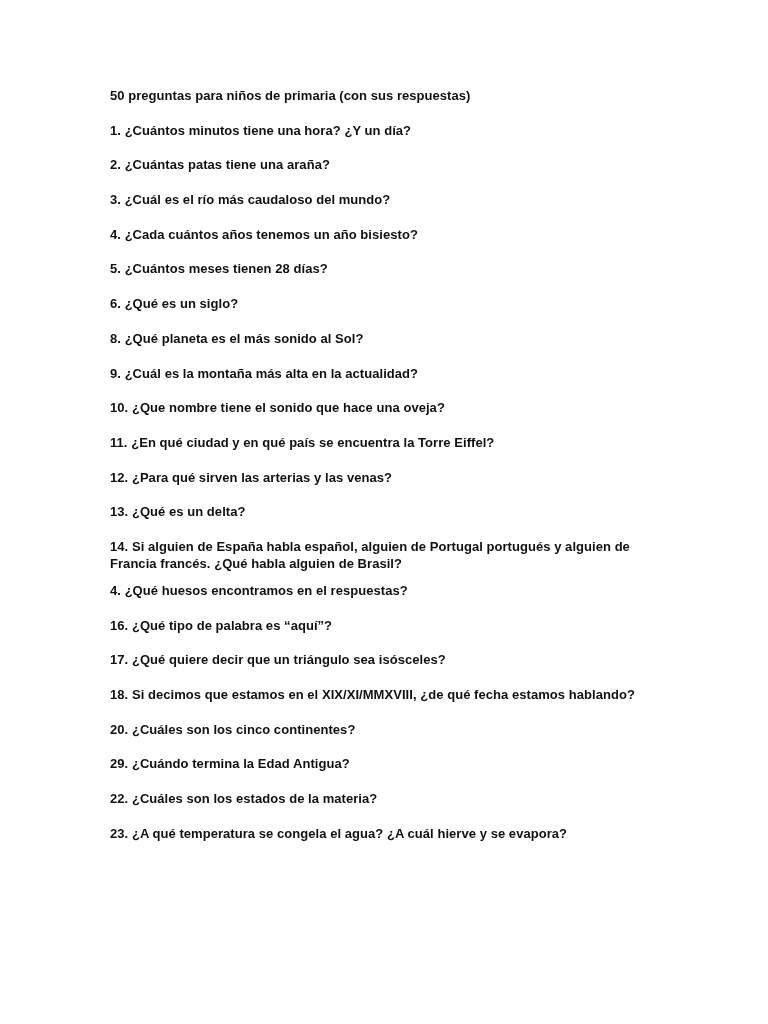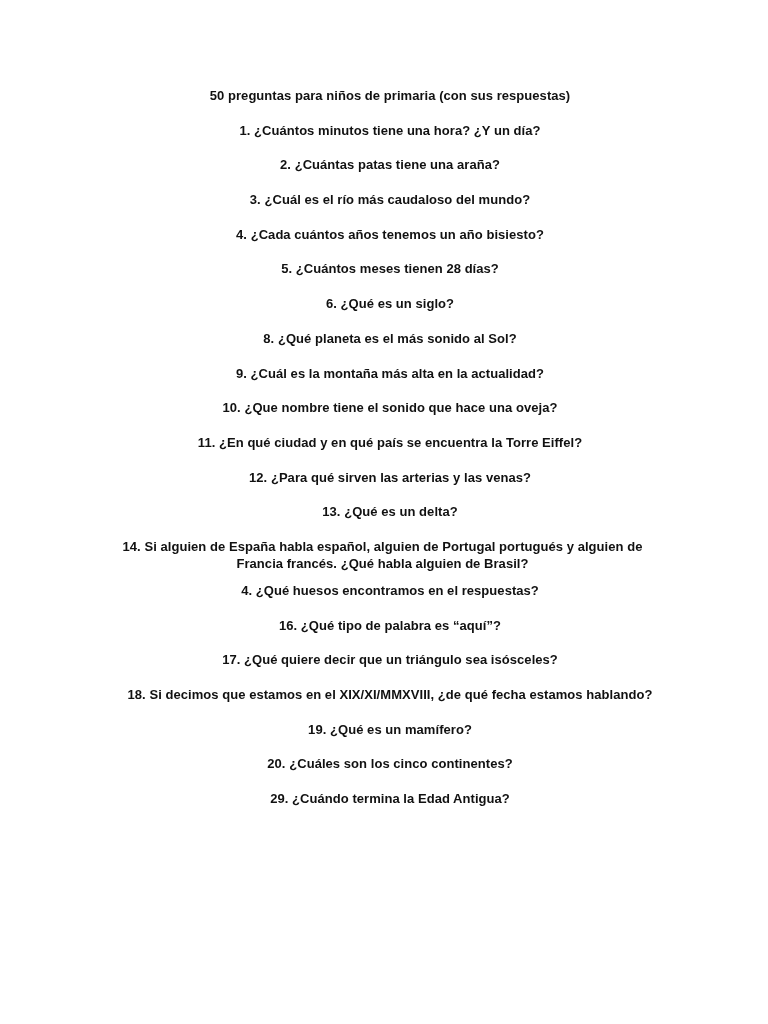--- a/index.html
+++ b/index.html
@@ -13,21 +13,20 @@
       position: relative;
       overflow: hidden;
       font-family: "Liberation Sans", "DejaVu Sans", sans-serif;
       color: #111111;
     }
     .page {
       position: absolute;
       left: 110px;
       top: 87px;
       width: 560px;
-      text-align: center;
     }
     .line {
       font-weight: bold;
       font-size: 13px;
       line-height: 17px;
       margin: 0 0 17.7px 0;
       letter-spacing: 0.05px;
       white-space: normal;
     }
     .title {
@@ -56,16 +55,17 @@
   <p class="line"><span>9.</span> <span>¿Cuál es la montaña más alta en la actualidad?</span></p>
   <p class="line"><span>10.</span> <span>¿Que nombre tiene el sonido que hace una oveja?</span></p>
   <p class="line"><span>11.</span> <span>¿En qué ciudad y en qué país se encuentra la Torre Eiffel?</span></p>
   <p class="line"><span>12.</span> <span>¿Para qué sirven las arterias y las venas?</span></p>
   <p class="line"><span>13.</span> <span>¿Qué es un delta?</span></p>
   <p class="line item-wrap item-14"><span>14.</span> <span>Si alguien de España habla español, alguien de Portugal portugués y alguien de Francia francés. ¿Qué habla alguien de Brasil?</span></p>
   <p class="line"><span>4.</span> <span>¿Qué huesos encontramos en el respuestas?</span></p>
   <p class="line"><span>16.</span> <span>¿Qué tipo de palabra es “aquí”?</span></p>
   <p class="line"><span>17.</span> <span>¿Qué quiere decir que un triángulo sea isósceles?</span></p>
   <p class="line"><span>18.</span> <span>Si decimos que estamos en el XIX/XI/MMXVIII, ¿de qué fecha estamos hablando?</span></p>
-  <p class="line"><span>19.</span> <span>¿Qué es un mamífero?</span></p>
   <p class="line"><span>20.</span> <span>¿Cuáles son los cinco continentes?</span></p>
   <p class="line"><span>29.</span> <span>¿Cuándo termina la Edad Antigua?</span></p>
+  <p class="line"><span>22.</span> <span>¿Cuáles son los estados de la materia?</span></p>
+  <p class="line"><span>23.</span> <span>¿A qué temperatura se congela el agua? ¿A cuál hierve y se evapora?</span></p>
 </div>
 
 </body></html>

